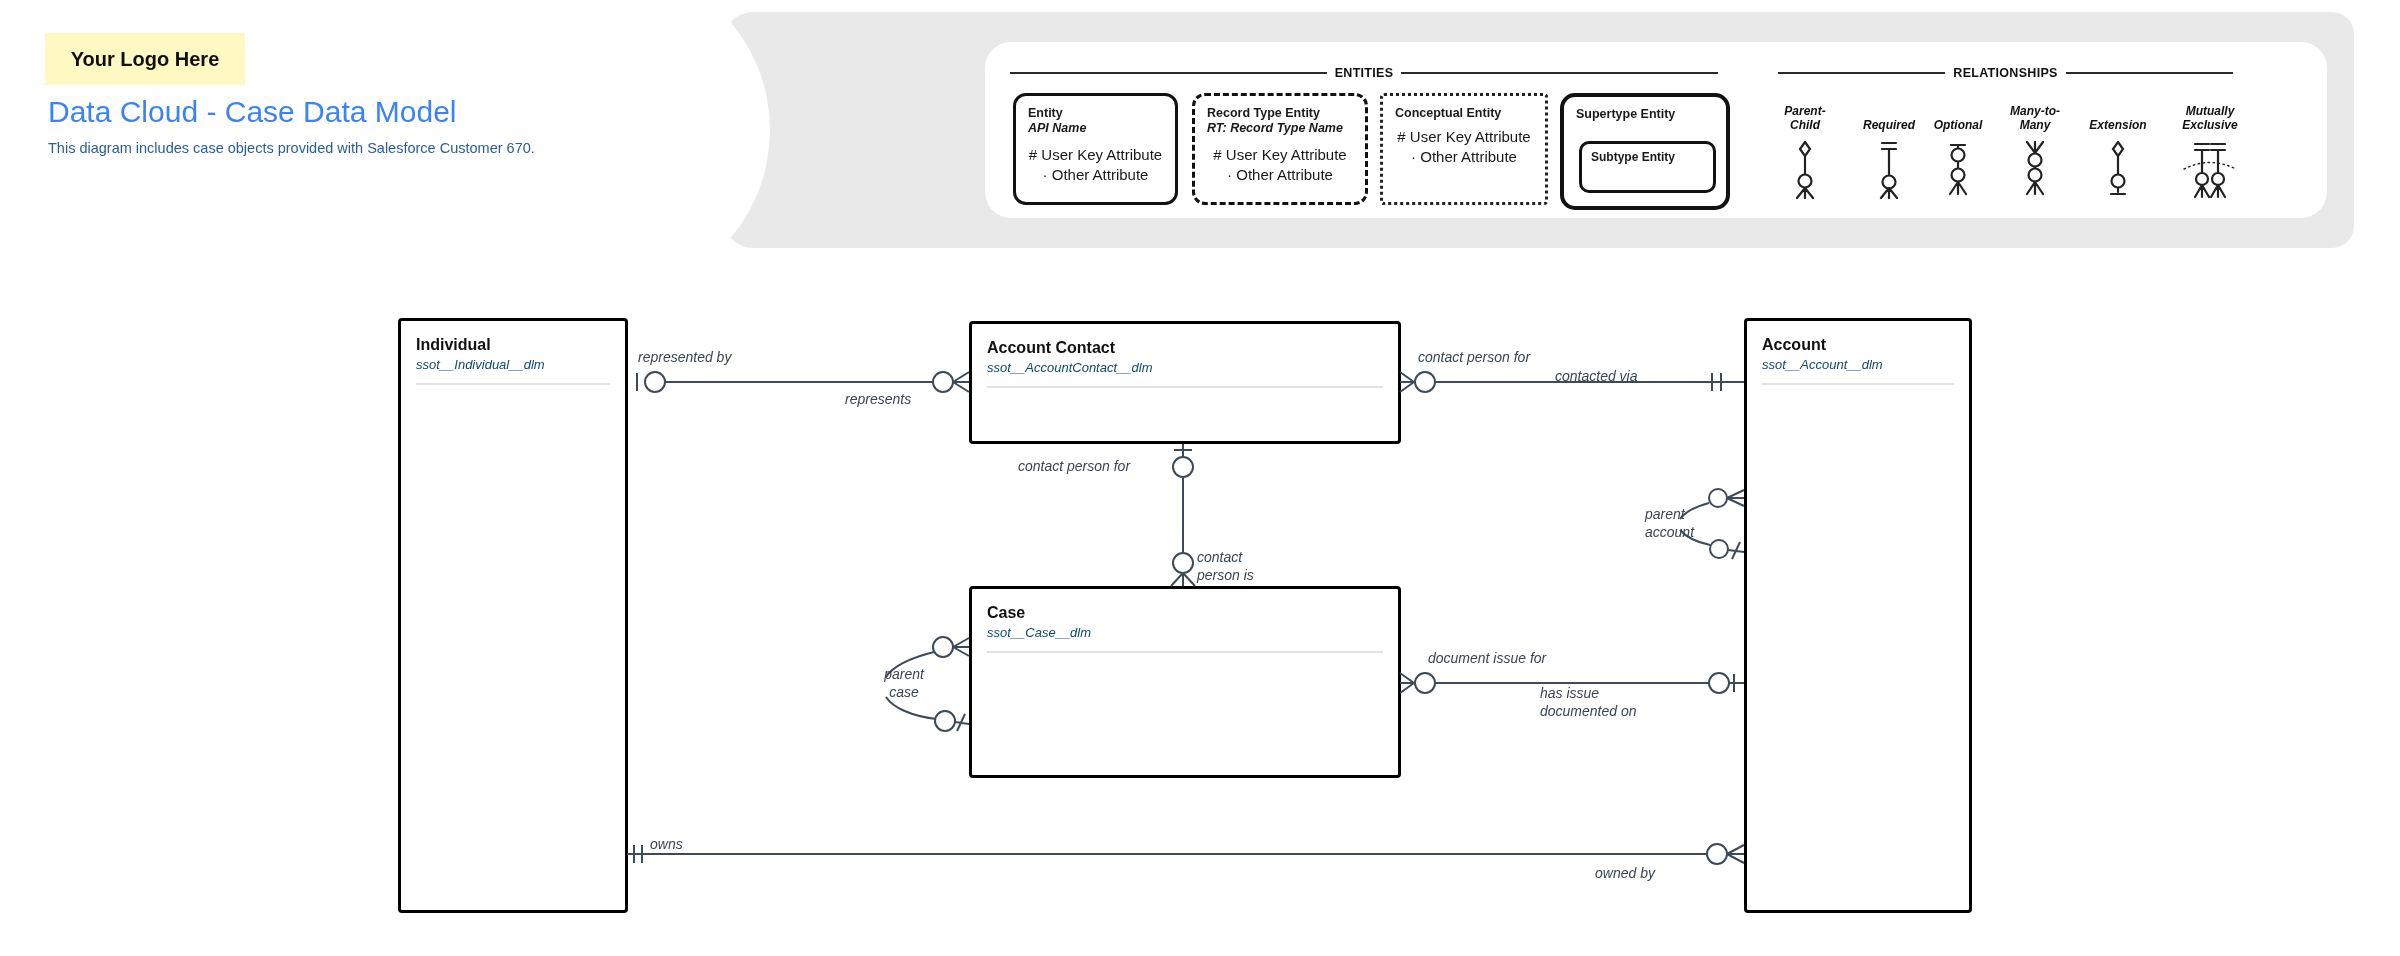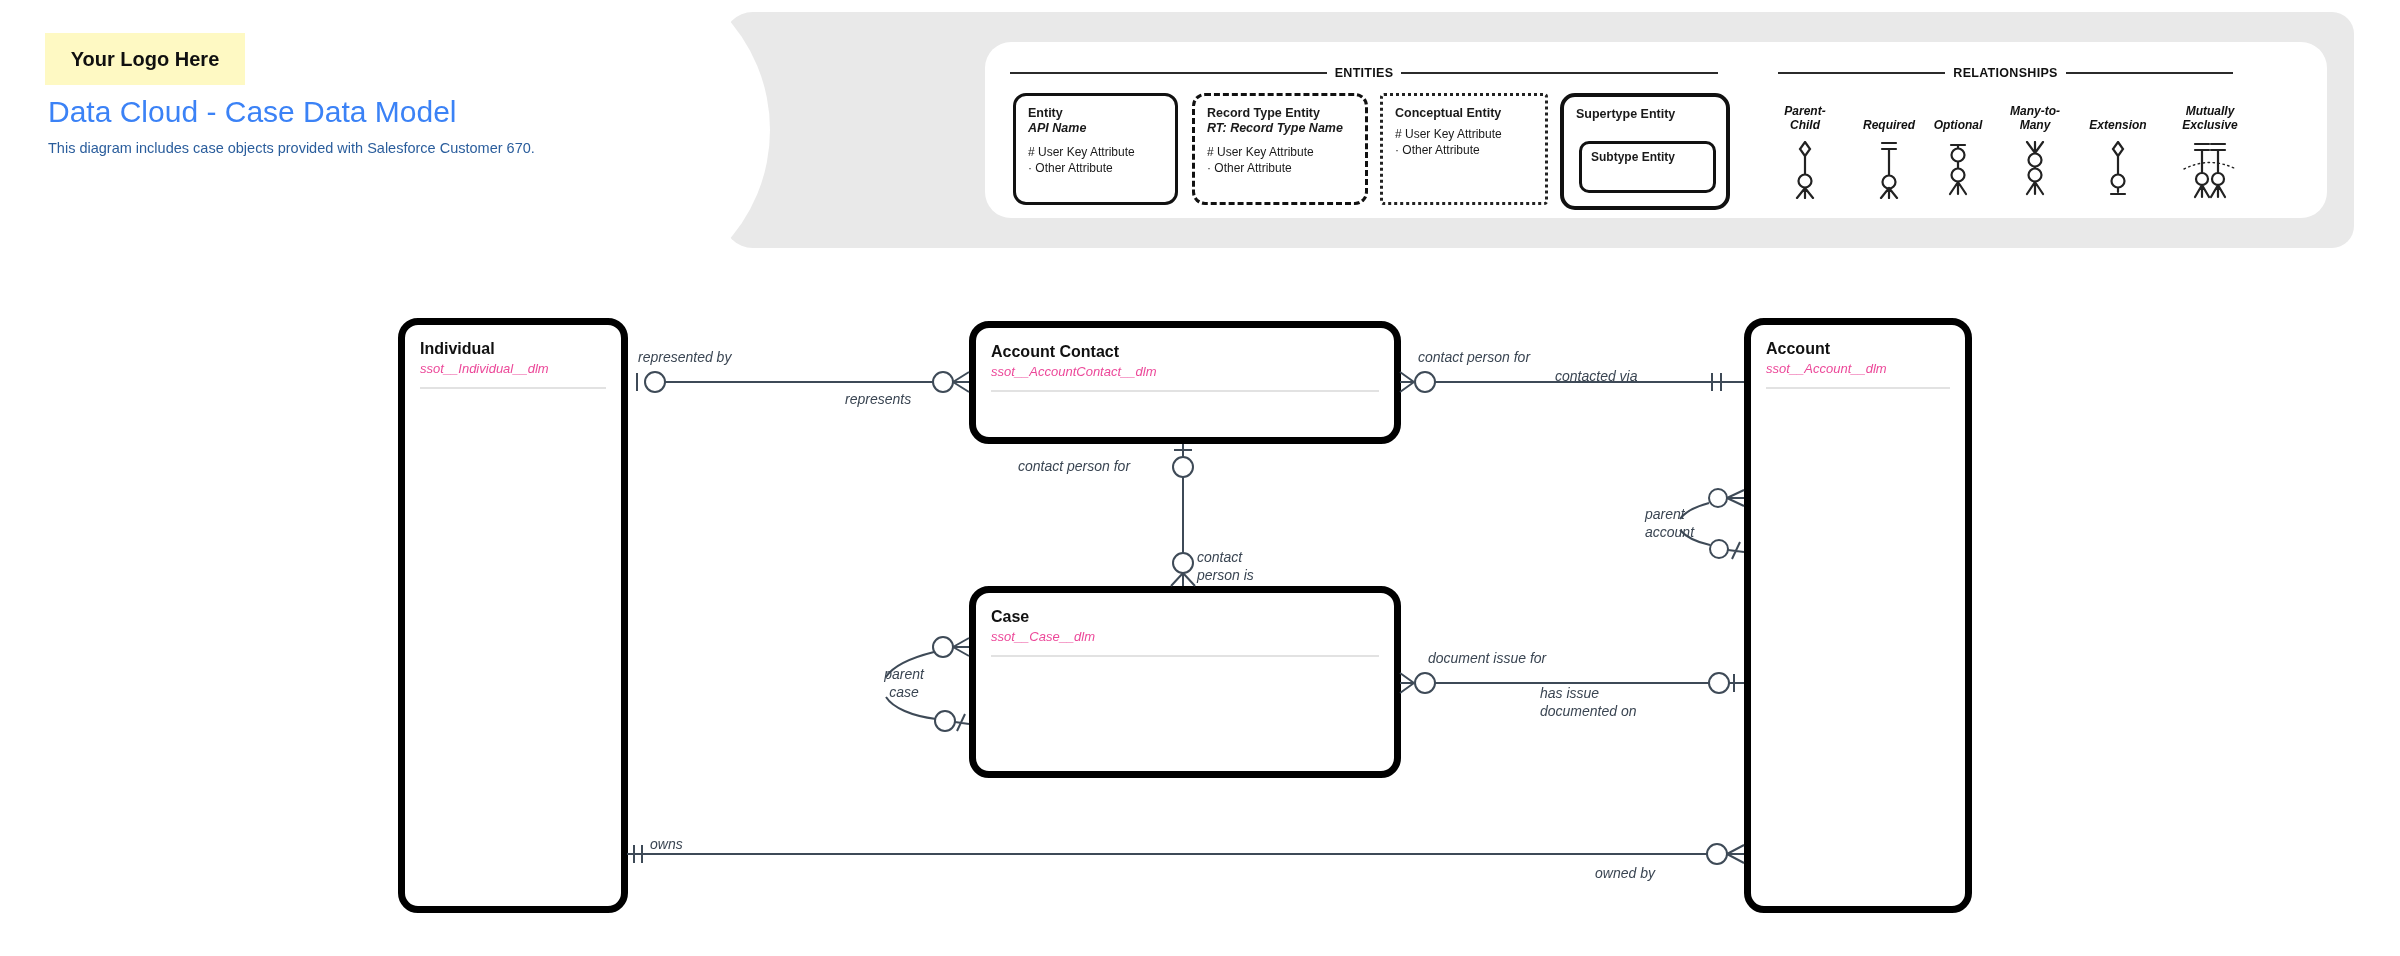--- a/index.html
+++ b/index.html
@@ -22,42 +22,42 @@
   .legend{position:absolute;left:985px;top:42px;width:1342px;height:176px;
           background:#ffffff;border-radius:26px;}
   .rule{position:absolute;display:flex;align-items:center;height:14px;}
   .rule .ln{flex:1;height:2px;background:#2b2b2b;}
   .rule .lbl{font-size:12.5px;font-weight:bold;margin:0 8px;letter-spacing:.3px;color:#111;}
   .rule.entities{left:25px;top:24px;width:708px;}
   .rule.rels{left:793px;top:24px;width:455px;}
   .lbox{position:absolute;top:51px;box-sizing:border-box;background:#fff;padding:10px 12px;}
   .lbox .t{font-size:12.5px;font-weight:bold;line-height:1.2;}
   .lbox .st{font-size:12.5px;font-weight:bold;font-style:italic;line-height:1.2;}
-  .lbox .attrs{margin-top:9px;font-size:12px;line-height:1.3;}
+  .lbox .attrs{margin-top:9px;font-size:15px;line-height:1.3;text-align:center;}
   .lbox.entity{left:28px;width:165px;height:112px;border:3.5px solid #111;border-radius:13px;}
   .lbox.rt{left:207px;width:176px;height:112px;border:3.5px dashed #111;border-radius:13px;}
   .lbox.conceptual{left:395px;width:168px;height:112px;border:3px dotted #222;border-radius:4px;}
   .lbox.conceptual .attrs{margin-top:6px;}
   .lbox.supertype{left:575px;width:170px;height:117px;border:4px solid #111;border-radius:15px;}
   .subtype{position:absolute;left:15px;top:44px;width:137px;height:52px;
            border:3.5px solid #111;border-radius:10px;box-sizing:border-box;
            font-size:12px;font-weight:bold;padding:6px 9px;}
   .relcol{position:absolute;top:55px;width:90px;display:flex;flex-direction:column;align-items:center;}
   .relcol .rlabel{height:36px;display:flex;align-items:flex-end;justify-content:center;
            text-align:center;font-size:12px;font-weight:bold;font-style:italic;
            line-height:1.15;white-space:pre-line;color:#111;}
   .relcol svg{margin-top:8px;}
   .glyph{stroke:#222;stroke-width:2.2;fill:none;stroke-linecap:round;}
   .glyph circle{fill:#fff;}
   
-  .entity{position:absolute;background:#fff;border:7px solid #000000;border-radius:20px;
+  .entity{position:absolute;background:#fff;border:3px solid #000000;border-radius:4px;
           box-sizing:border-box;}
   .entity-header{margin:15px 15px 0;padding-bottom:11px;border-bottom:2px solid #e2e2e2;}
   .entity-name{font-size:16px;font-weight:bold;color:#111;}
-  .entity-api{font-size:13px;font-style:italic;margin-top:3px;color:#ec4899;}
+  .entity-api{font-size:13px;font-style:italic;margin-top:3px;color:#0c4a6e;}
   svg.wires{position:absolute;left:0;top:0;pointer-events:none;}
   .wire{stroke:#3e4a57;stroke-width:2;fill:none;}
   .wire circle{fill:#fff;}
   .rlbl{position:absolute;font-size:14px;font-style:italic;color:#3a4552;
         line-height:1.25;white-space:pre-line;}
   .ra{}
   .rc{text-align:center;}
 </style>
 </head>
 <body>

